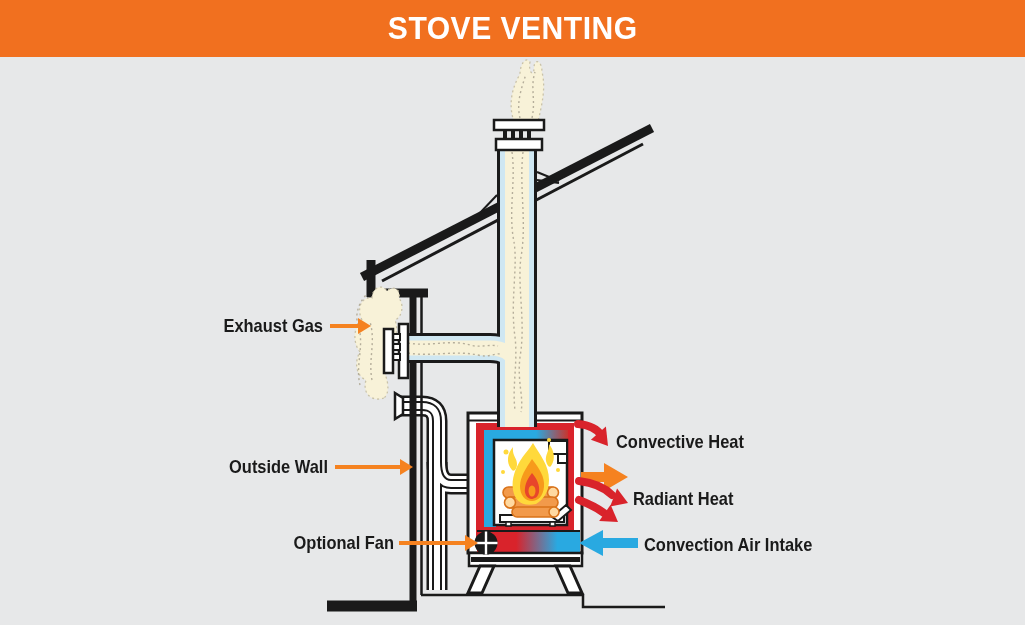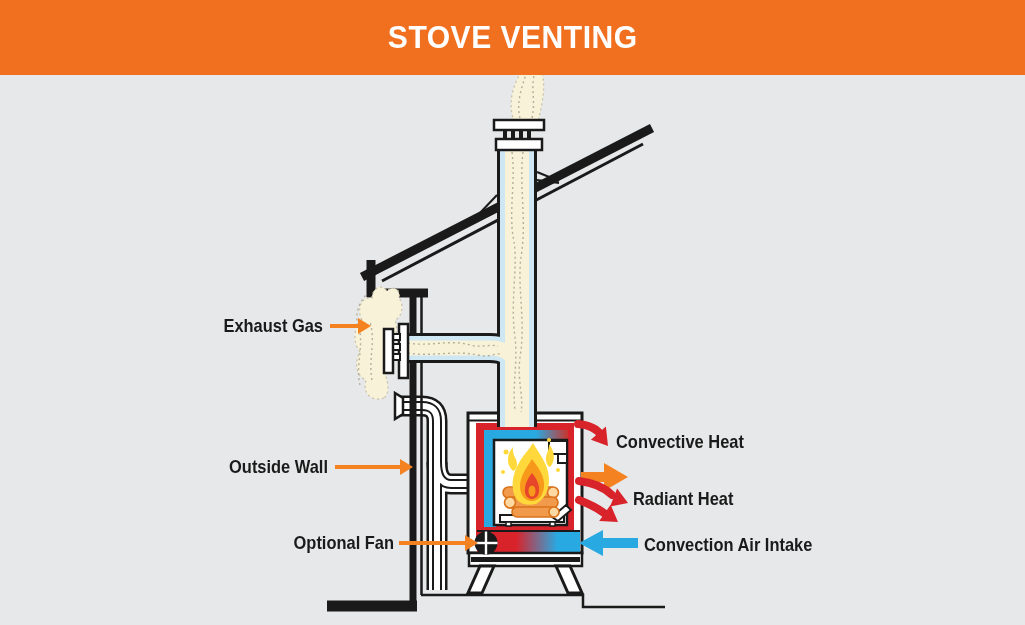--- a/index.html
+++ b/index.html
@@ -1,18 +1,18 @@
 <!DOCTYPE html>
 <html style="--background: #E7E8E9; --banner_orange: #F1701F; --arrow_orange: #F58220; --heat_red: #D9232B; --air_blue: #29A9E1; --outline_black: #1A1A1A; --pipe_lining_blue: #CFE7F2; --smoke_cream: #F8F2D8; --flame_yellow: #FFD93B; --flame_orange: #F79A1B; --flame_red: #E8462B; --log_orange: #F29A4B; --log_end_tan: #FFD9A1; --title_white: #FFFFFF;"><head>
 <meta charset="utf-8">
 <style>
   html,body{margin:0;padding:0;}
   body{width:1025px;height:625px;overflow:hidden;font-family:"Liberation Sans",sans-serif;}
   .stage{position:relative;width:1025px;height:625px;background:var(--background);}
-  .banner{position:absolute;top:0;left:0;width:1025px;height:75px;background:var(--banner_orange);
+  .banner{position:absolute;top:0;left:0;width:1025px;height:57px;background:var(--banner_orange);
           display:flex;align-items:center;justify-content:center;}
   .banner-title{color:var(--title_white);font-size:31px;font-weight:bold;letter-spacing:.5px;
           transform:scaleX(.97);white-space:nowrap;}
   svg{position:absolute;top:0;left:0;}
   .f-white{fill:#ffffff;}
   .f-red{fill:var(--heat_red);}
   .f-blue{fill:var(--air_blue);}
   .f-smoke{fill:var(--smoke_cream);}
   .f-orange{fill:var(--arrow_orange);}
   .s-ink{stroke:var(--outline_black);}

